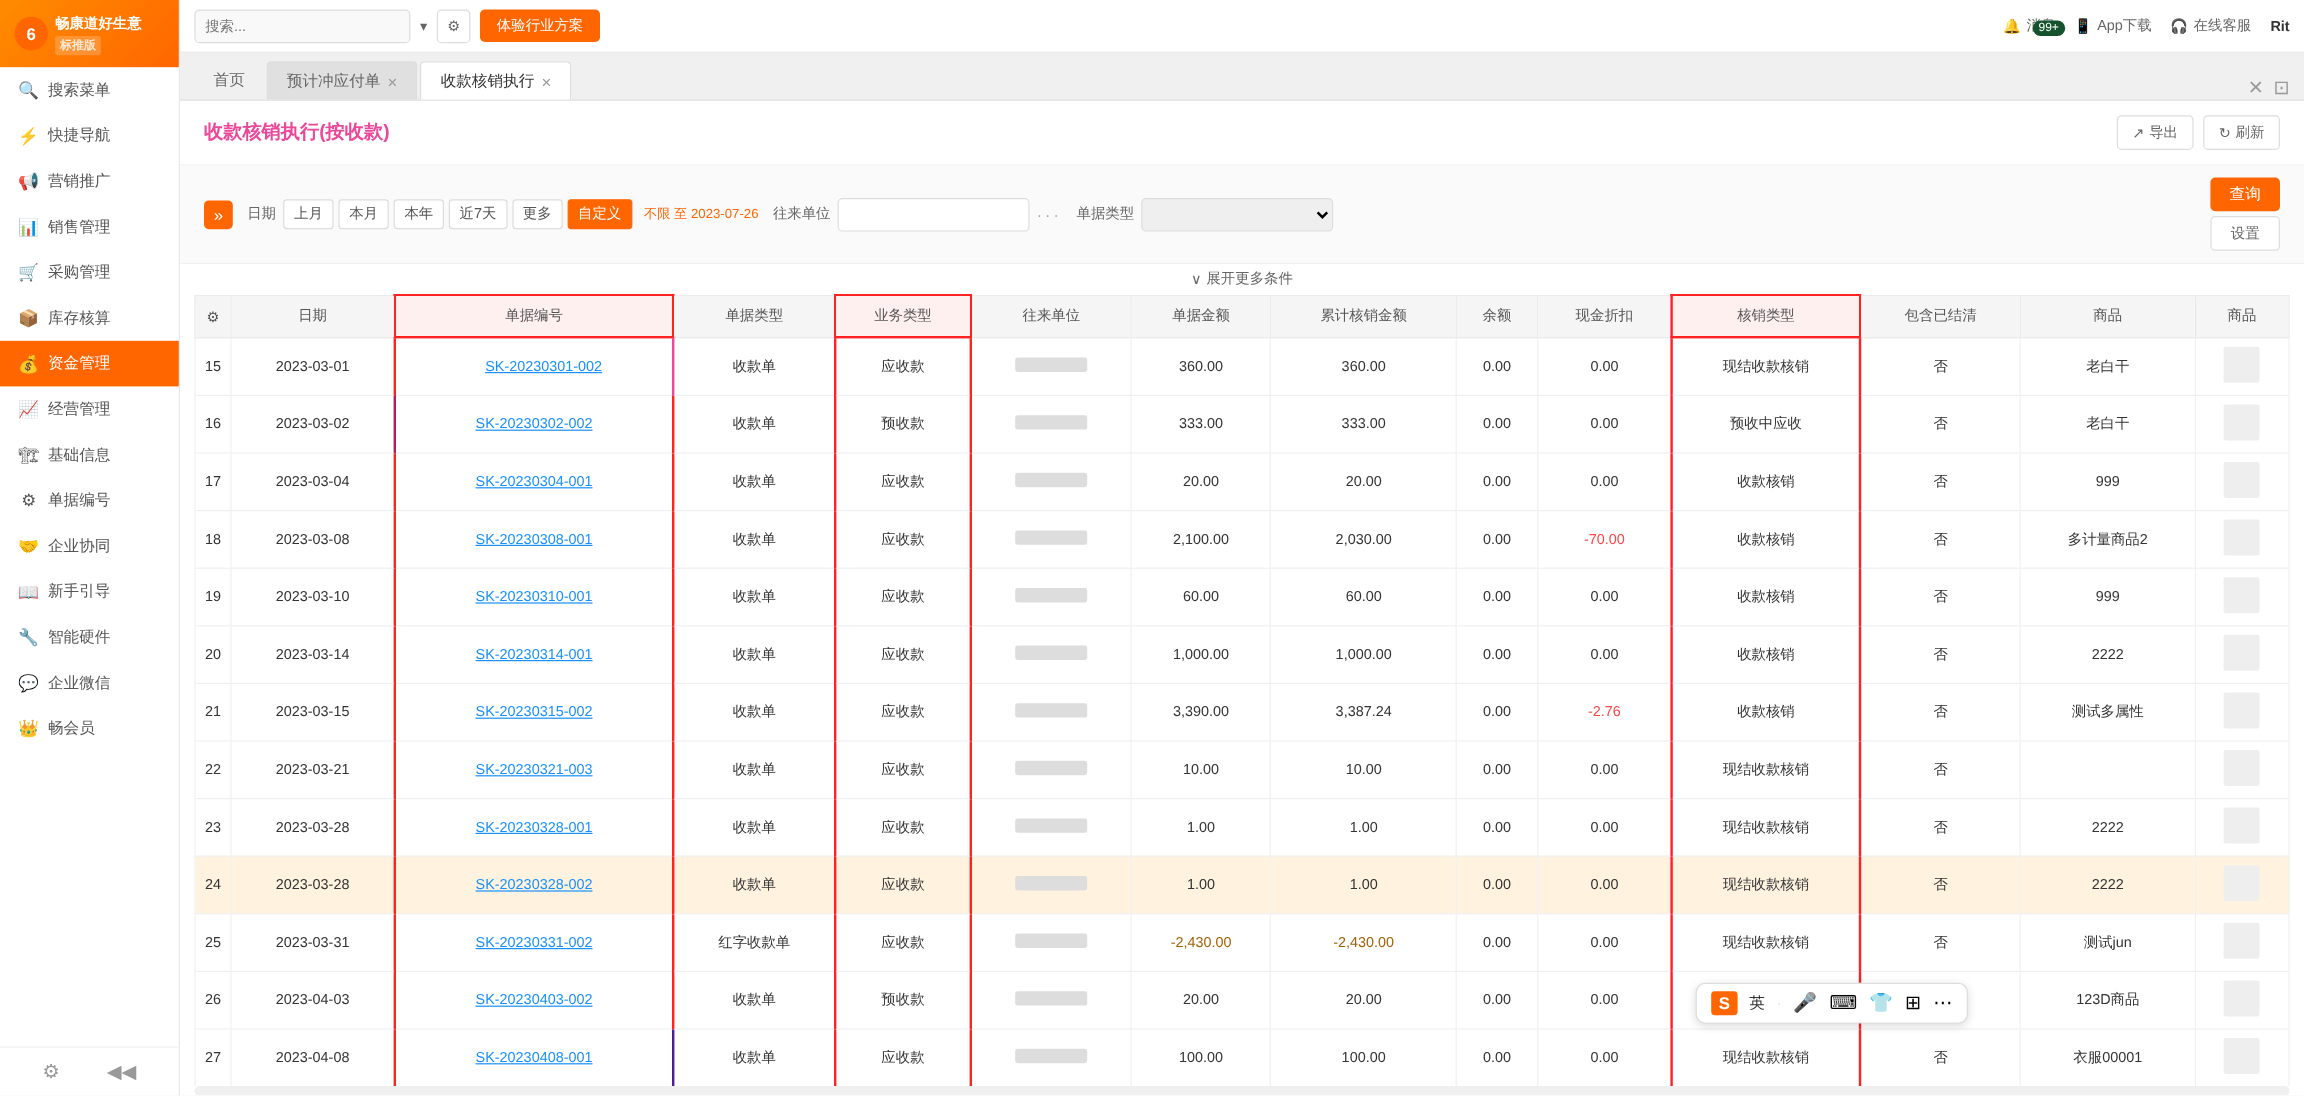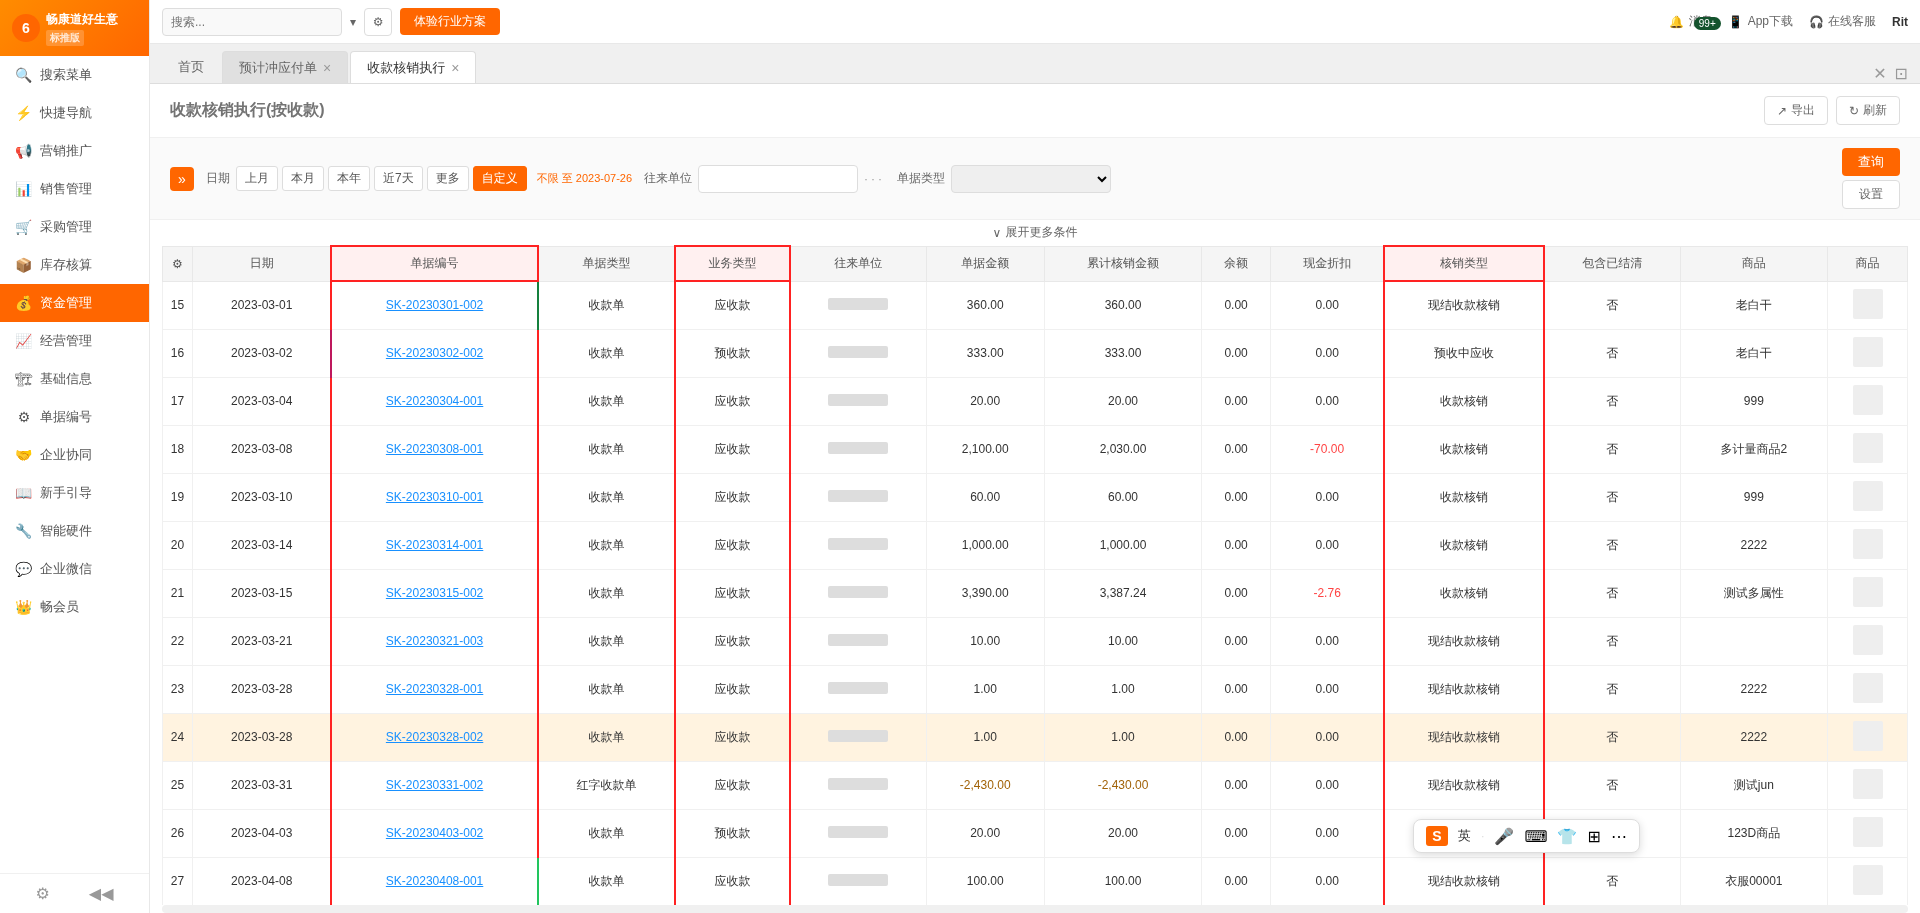--- a/index.html
+++ b/index.html
@@ -30,21 +30,21 @@
     
     .tabbar { height: 40px; background: #f0f0f0; display: flex; align-items: flex-end; padding: 0 12px; border-bottom: 1px solid #ddd; }
     .tab { height: 32px; padding: 0 16px; display: flex; align-items: center; gap: 6px; cursor: pointer; border-radius: 4px 4px 0 0; font-size: 13px; color: #666; background: #e0e0e0; border: 1px solid #ddd; border-bottom: none; margin-right: 2px; }
     .tab.active { background: #fff; color: #333; border-color: #ddd; }
     .tab .close { color: #999; font-size: 14px; }
     .tab-home { background: transparent; border: none; }
 
     
     .page { flex: 1; background: #fff; overflow: hidden; display: flex; flex-direction: column; }
     .page-header { padding: 12px 20px; border-bottom: 1px solid #f0f0f0; display: flex; align-items: center; justify-content: space-between; }
-    .page-title { font-size: 16px; font-weight: bold; color: #737373; }
+    .page-title { font-size: 16px; font-weight: bold; color: #ec4899; }
     .page-actions { display: flex; gap: 8px; }
     .btn-outline { border: 1px solid #ddd; background: white; padding: 5px 12px; border-radius: 4px; cursor: pointer; color: #666; font-size: 12px; display: flex; align-items: center; gap: 4px; }
 
     
     .filter-bar { padding: 10px 20px; background: #fafafa; border-bottom: 1px solid #f0f0f0; display: flex; align-items: center; gap: 12px; flex-wrap: wrap; }
     .filter-expand { width: 24px; height: 24px; background: #ff6600; color: white; border: none; border-radius: 4px; cursor: pointer; font-size: 14px; display: flex; align-items: center; justify-content: center; }
     .filter-group { display: flex; align-items: center; gap: 6px; }
     .filter-label { color: #666; }
     .filter-date-btns { display: flex; gap: 4px; }
     .filter-date-btn { padding: 3px 8px; border: 1px solid #ddd; border-radius: 3px; cursor: pointer; color: #555; font-size: 12px; background: white; }
@@ -298,21 +298,21 @@
             <th>包含已结清</th>
             <th>商品</th>
             <th>商品</th>
           </tr>
         </thead>
         <tbody id="table-body">
 
         <tr>
     <td>15</td>
     <td>2023-03-01</td>
-    <td style="border-left:2px solid #ff2222;border-right:2px solid #15803d;"><span class="link">SK-20230301-002</span></td>
+    <td style="border-left:2px solid #ff2222;border-right:2px solid #ec4899;padding-left:22px;"><span class="link">SK-20230301-002</span></td>
     <td>收款单</td>
     <td style="border-left:2px solid #ff2222;border-right:2px solid #ff2222;">应收款</td>
     <td><span style="display:inline-block;width:60px;height:12px;background:#ddd;border-radius:2px;"></span></td>
     <td>360.00</td>
     <td>360.00</td>
     <td>0.00</td>
     <td>0.00</td>
     <td style="border-left:2px solid #ff2222;border-right:2px solid #ff2222;">现结收款核销</td>
     <td>否</td>
     <td>老白干</td>
@@ -490,21 +490,21 @@
     <td>0.00</td>
     <td>0.00</td>
     <td style="border-left:2px solid #ff2222;border-right:2px solid #ff2222;">预收款核销</td>
     <td>否</td>
     <td>123D商品</td>
     <td><span style="display:inline-block;width:30px;height:30px;background:#eee;border-radius:2px;"></span></td>
   </tr>
             <tr>
     <td>27</td>
     <td>2023-04-08</td>
-    <td style="border-left:2px solid #ff2222;border-right:2px solid #22c55e;"><span class="link">SK-20230408-001</span></td>
+    <td style="border-left:2px solid #ff2222;border-right:2px solid #4c1d95;"><span class="link">SK-20230408-001</span></td>
     <td>收款单</td>
     <td style="border-left:2px solid #ff2222;border-right:2px solid #ff2222;">应收款</td>
     <td><span style="display:inline-block;width:60px;height:12px;background:#ddd;border-radius:2px;"></span></td>
     <td>100.00</td>
     <td>100.00</td>
     <td>0.00</td>
     <td>0.00</td>
     <td style="border-left:2px solid #ff2222;border-right:2px solid #ff2222;">现结收款核销</td>
     <td>否</td>
     <td>衣服00001</td>

